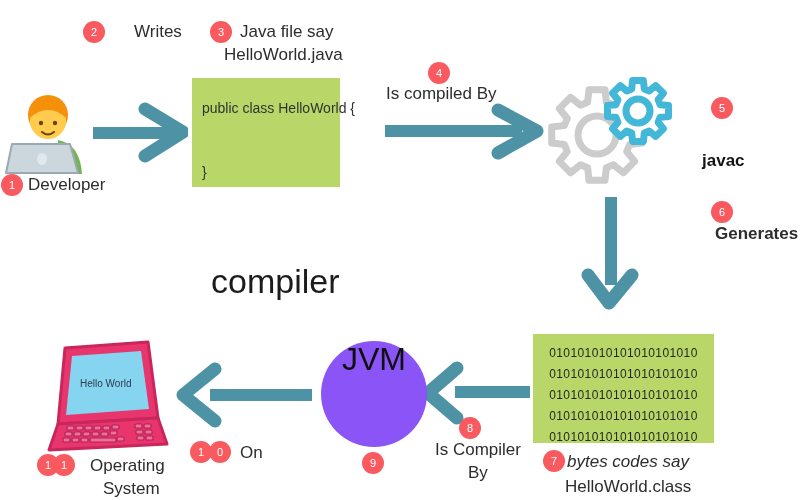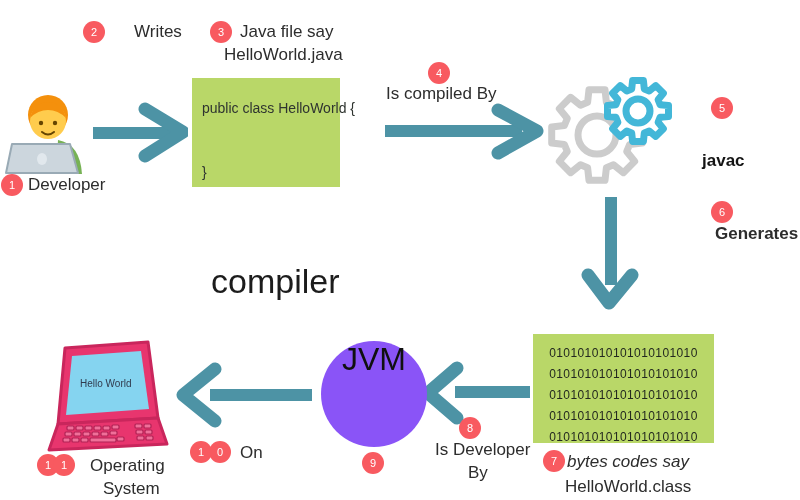--- a/index.html
+++ b/index.html
@@ -126,21 +126,21 @@
   <div class="badge" style="left:543px;top:450px;">7</div>
   <div class="lbl" style="left:567px;top:452px;font-style:italic;">bytes codes say</div>
   <div class="lbl" style="left:565px;top:477px;text-align:right;">HelloWorld.class</div>
 
   <svg class="abs" style="left:420px;top:360px;" width="120" height="70" viewBox="0 0 120 70">
     <line class="arrow-line" x1="35" y1="32" x2="110" y2="32"></line>
     <polyline class="arrow-head" points="37,8 8,33 37,58"></polyline>
   </svg>
 
   <div class="badge" style="left:459px;top:417px;">8</div>
-  <div class="lbl" style="left:435px;top:440px;">Is Developer</div>
+  <div class="lbl" style="left:435px;top:440px;">Is Compiler</div>
   <div class="lbl" style="left:468px;top:463px;">By</div>
 
   <div class="jvm">
     <span>JVM</span>
   </div>
   <div class="badge" style="left:362px;top:452px;">9</div>
 
   <svg class="abs" style="left:175px;top:360px;" width="145" height="70" viewBox="0 0 145 70">
     <line class="arrow-line" x1="35" y1="35" x2="137" y2="35"></line>
     <polyline class="arrow-head" points="40,9 8,35 40,61"></polyline>

